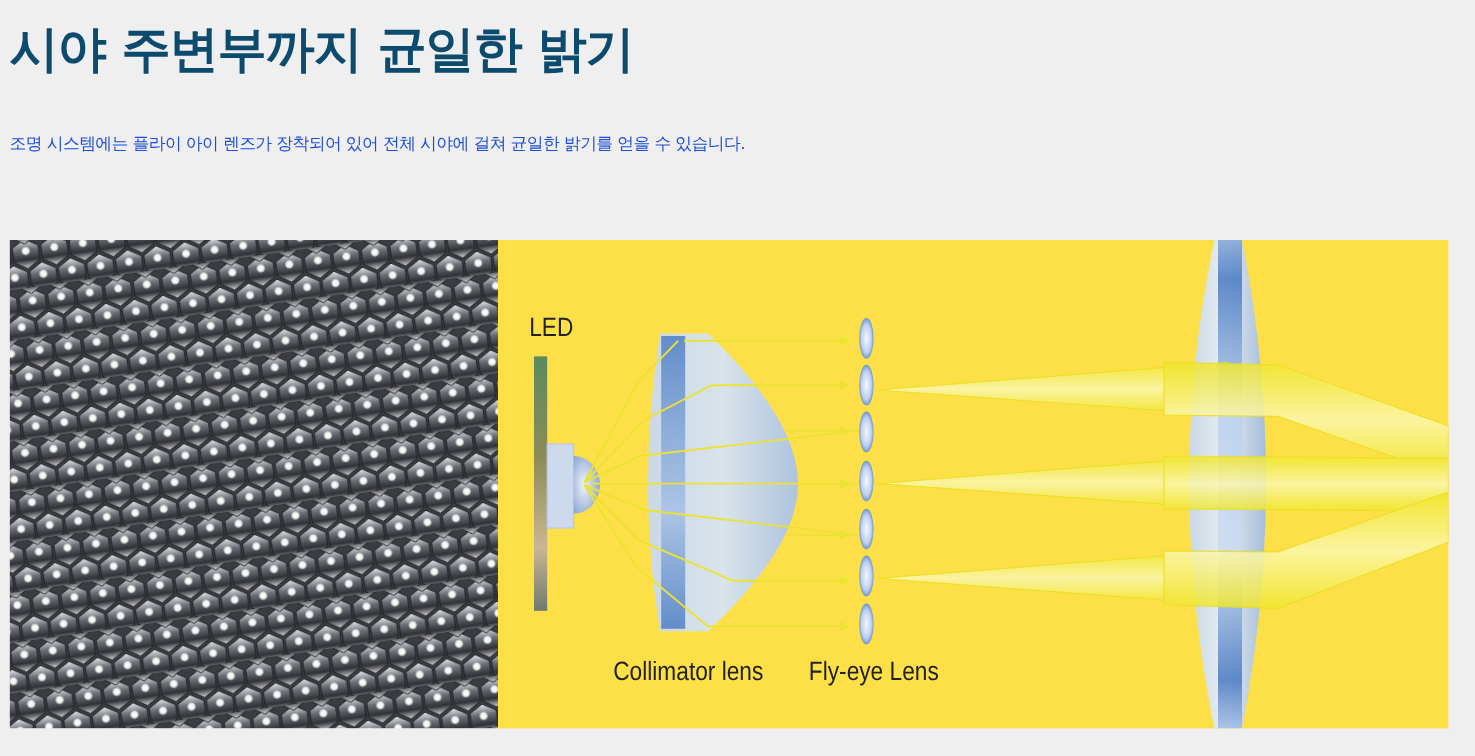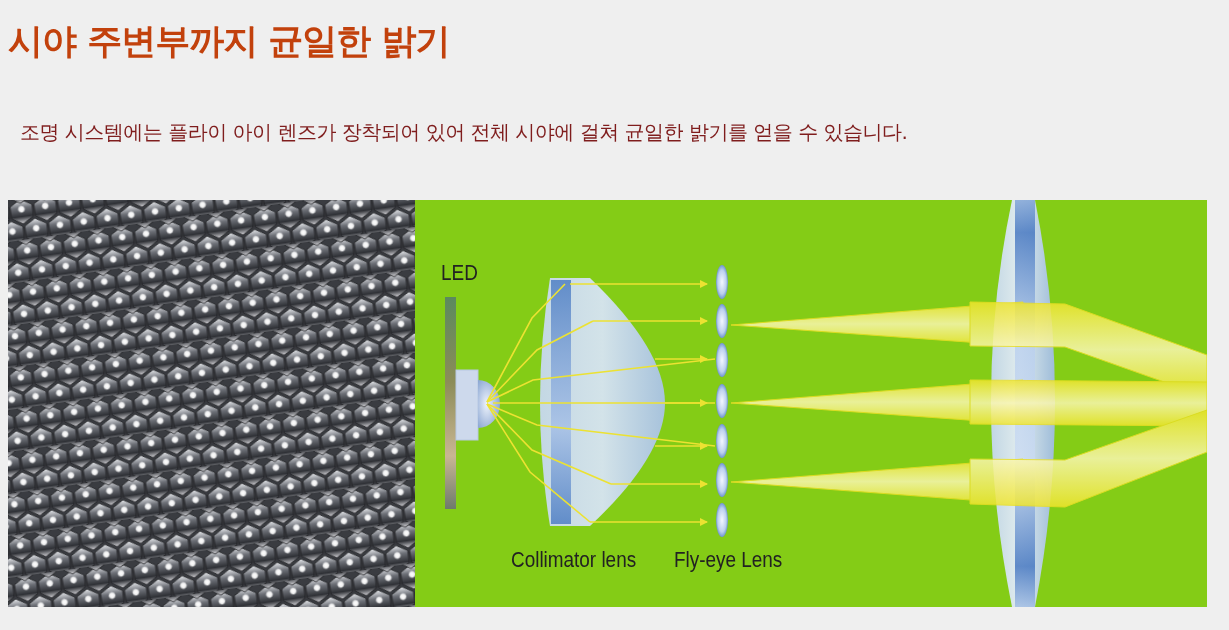--- a/index.html
+++ b/index.html
@@ -1,25 +1,25 @@
 <!DOCTYPE html>
 <html><head>
 <meta charset="utf-8">
 <style>
   html, body { margin:0; padding:0; }
   body { width:1229px; height:630px; background:#efefef; overflow:hidden; position:relative;
          font-family:"DejaVu Sans","Liberation Sans",sans-serif; color:#222; }
-  .title { position:absolute; left:8px; top:14px; margin:0; font-size:35px; font-weight:bold;
-           letter-spacing:-1px; color:#c2410c; line-height:54px; }
-  .desc { position:absolute; left:8px; top:106px; margin:12px; font-size:20px; line-height:28px;
-          color:#7f1d1d; letter-spacing:-0.5px; }
+  .title { position:absolute; left:8px; top:14px; margin:0; font-size:41px; font-weight:bold;
+           letter-spacing:-1px; color:#0c4a6e; line-height:54px; }
+  .desc { position:absolute; left:8px; top:106px; margin:0; font-size:14px; line-height:28px;
+          color:#1d4ed8; letter-spacing:-0.5px; }
   .desc span { display:block; }
   .figure { position:absolute; left:8px; top:200px; width:1199px; height:407px; }
   .honeycomb { position:absolute; left:0; top:0; width:407px; height:407px; }
-  .diagram { position:absolute; left:407px; top:0; width:792px; height:407px; background:#84cc16; }
+  .diagram { position:absolute; left:407px; top:0; width:792px; height:407px; background:#fde047; }
   .label { position:absolute; font-family:"Liberation Sans",sans-serif; color:#222; font-size:22px;
            transform:scaleX(0.86); transform-origin:left top; white-space:nowrap; }
 </style>
 </head>
 <body>
 
 <h1 class="title">시야 주변부까지 균일한 밝기</h1>
 
 <p class="desc">
   <span>조명 시스템에는 플라이 아이 렌즈가 장착되어 있어 전체 시야에 걸쳐 균일한 밝기를 얻을 수 있습니다.</span>

